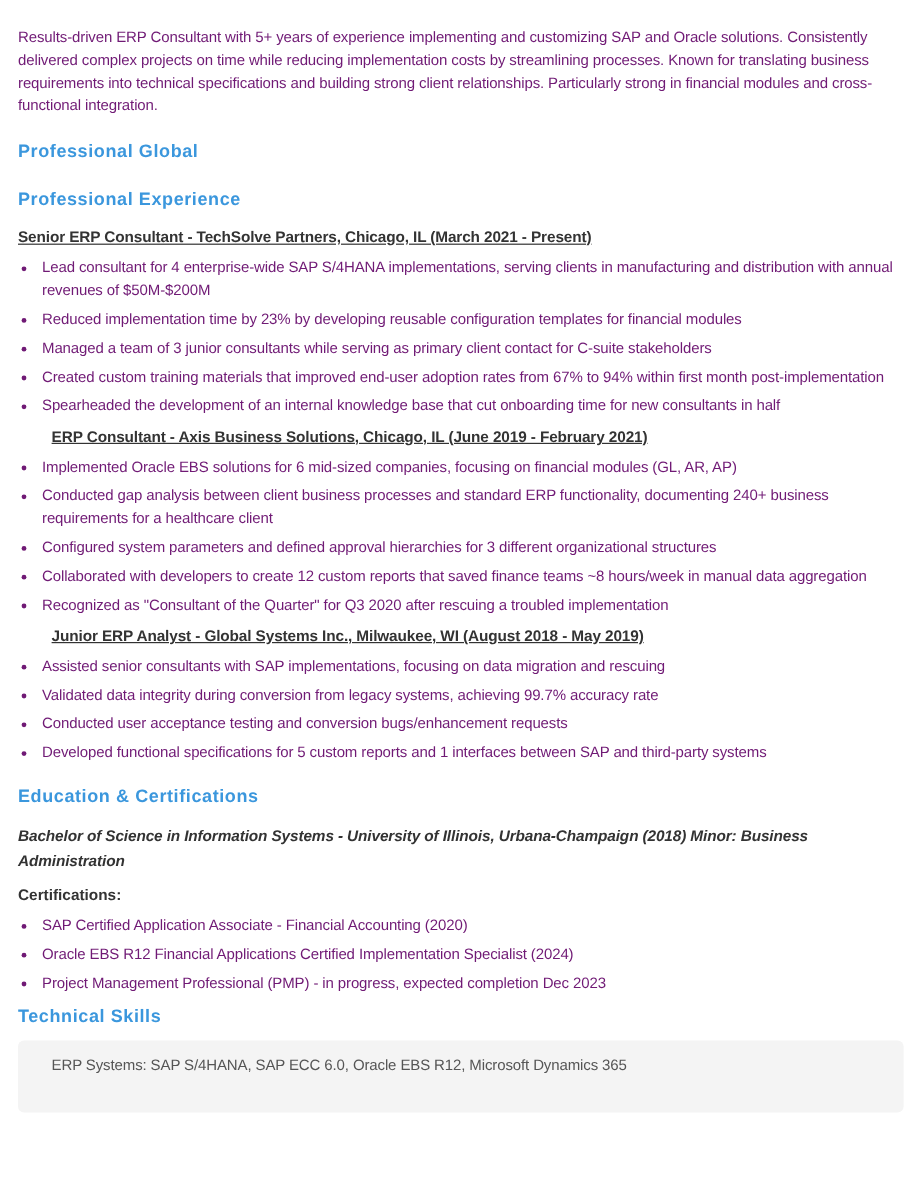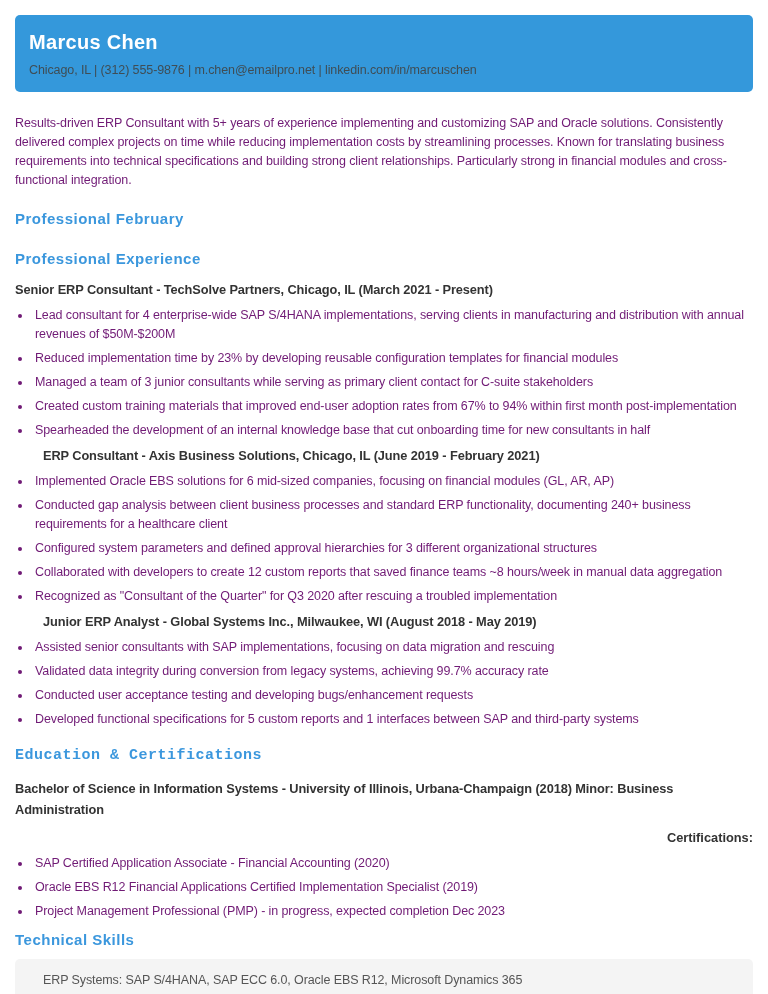--- a/index.html
+++ b/index.html
@@ -44,84 +44,81 @@
   }
   h2.section-heading {
     margin: 20px 0 0 0;
     font-size: 15px;
     line-height: 18px;
     font-weight: bold;
     color: #3b97dd;
     letter-spacing: 0.5px;
   }
   h2.section-heading.experience { margin-top: 22px; }
-  h2.section-heading.education { margin-top: 18px; font-family: Liberation Mono, monospace; }
+  h2.section-heading.education { margin-top: 18px; }
   h2.section-heading.skills { margin-top: 10px; }
   h3.job-title {
     margin: 13px 0 0 0;
     font-size: 12.8px;
     line-height: 17px;
     font-weight: bold;
     color: #333333;
     letter-spacing: -0.1px;
+    text-decoration: underline;
   }
   h3.job-title.subsequent { margin-top: 7px; padding-left: 28px; }
   ul.bullet-list {
     margin: 8px 0 0 0;
     padding: 0 0 0 17px;
     font-size: 12.5px;
     line-height: 19px;
     letter-spacing: -0.1px;
     color: #701a75;
   }
   ul.bullet-list li { margin: 0 0 5px 0; padding-left: 3px; }
   p.degree {
     margin: 13px 0 0 0;
     font-size: 12.8px;
     line-height: 21px;
     font-weight: bold;
     color: #333333;
     letter-spacing: -0.1px;
+    font-style: italic;
   }
   p.cert-label {
     margin: 9px 0 0 0;
     font-size: 12.8px;
     line-height: 17px;
     font-weight: bold;
     color: #333333;
-    text-align: right;
   }
   .skills-box {
     margin: 10px 0 0 0;
     background: #f4f4f4;
     border-radius: 5px;
     padding: 12px;
     font-size: 12.5px;
     line-height: 19px;
     letter-spacing: -0.1px;
     color: #555555;
     min-height: 60px;
   }
   .skills-box p { margin: 0 0 8px 16px; }
 </style>
 </head>
 <body>
 
 <div class="page">
 
-  <header class="header">
-    <h1 class="name">Marcus Chen</h1>
-    <p class="contact">Chicago, IL | (312) 555-9876 | m.chen@emailpro.net | linkedin.com/in/marcuschen</p>
-  </header>
 
   <main class="content">
 
     <p class="summary">Results-driven ERP Consultant with 5+ years of experience implementing and customizing SAP and Oracle solutions. Consistently delivered complex projects on time while reducing implementation costs by streamlining processes. Known for translating business requirements into technical specifications and building strong client relationships. Particularly strong in financial modules and cross-functional integration.</p>
 
-    <h2 class="section-heading">Professional February</h2>
+    <h2 class="section-heading">Professional Global</h2>
 
     <h2 class="section-heading experience">Professional Experience</h2>
 
     <section>
       <h3 class="job-title">Senior ERP Consultant - TechSolve Partners, Chicago, IL (March 2021 - Present)</h3>
       <ul class="bullet-list">
           <li>Lead consultant for 4 enterprise-wide SAP S/4HANA implementations, serving clients in manufacturing and distribution with annual revenues of $50M-$200M</li>
           <li>Reduced implementation time by 23% by developing reusable configuration templates for financial modules</li>
           <li>Managed a team of 3 junior consultants while serving as primary client contact for C-suite stakeholders</li>
           <li>Created custom training materials that improved end-user adoption rates from 67% to 94% within first month post-implementation</li>
@@ -138,34 +135,34 @@
           <li>Collaborated with developers to create 12 custom reports that saved finance teams ~8 hours/week in manual data aggregation</li>
           <li>Recognized as "Consultant of the Quarter" for Q3 2020 after rescuing a troubled implementation</li>
         </ul>
     </section>
 
     <section>
       <h3 class="job-title subsequent">Junior ERP Analyst - Global Systems Inc., Milwaukee, WI (August 2018 - May 2019)</h3>
       <ul class="bullet-list">
           <li>Assisted senior consultants with SAP implementations, focusing on data migration and rescuing</li>
           <li>Validated data integrity during conversion from legacy systems, achieving 99.7% accuracy rate</li>
-          <li>Conducted user acceptance testing and developing bugs/enhancement requests</li>
+          <li>Conducted user acceptance testing and conversion bugs/enhancement requests</li>
           <li>Developed functional specifications for 5 custom reports and 1 interfaces between SAP and third-party systems</li>
         </ul>
     </section>
 
     <h2 class="section-heading education">Education &amp; Certifications</h2>
 
     <p class="degree">Bachelor of Science in Information Systems - University of Illinois, Urbana-Champaign (2018) Minor: Business Administration</p>
 
     <p class="cert-label">Certifications:</p>
 
     <ul class="bullet-list">
         <li>SAP Certified Application Associate - Financial Accounting (2020)</li>
-        <li>Oracle EBS R12 Financial Applications Certified Implementation Specialist (2019)</li>
+        <li>Oracle EBS R12 Financial Applications Certified Implementation Specialist (2024)</li>
         <li>Project Management Professional (PMP) - in progress, expected completion Dec 2023</li>
       </ul>
 
     <h2 class="section-heading skills">Technical Skills</h2>
 
     <div class="skills-box">
       <p>ERP Systems: SAP S/4HANA, SAP ECC 6.0, Oracle EBS R12, Microsoft Dynamics 365</p>
     </div>
 
   </main>

